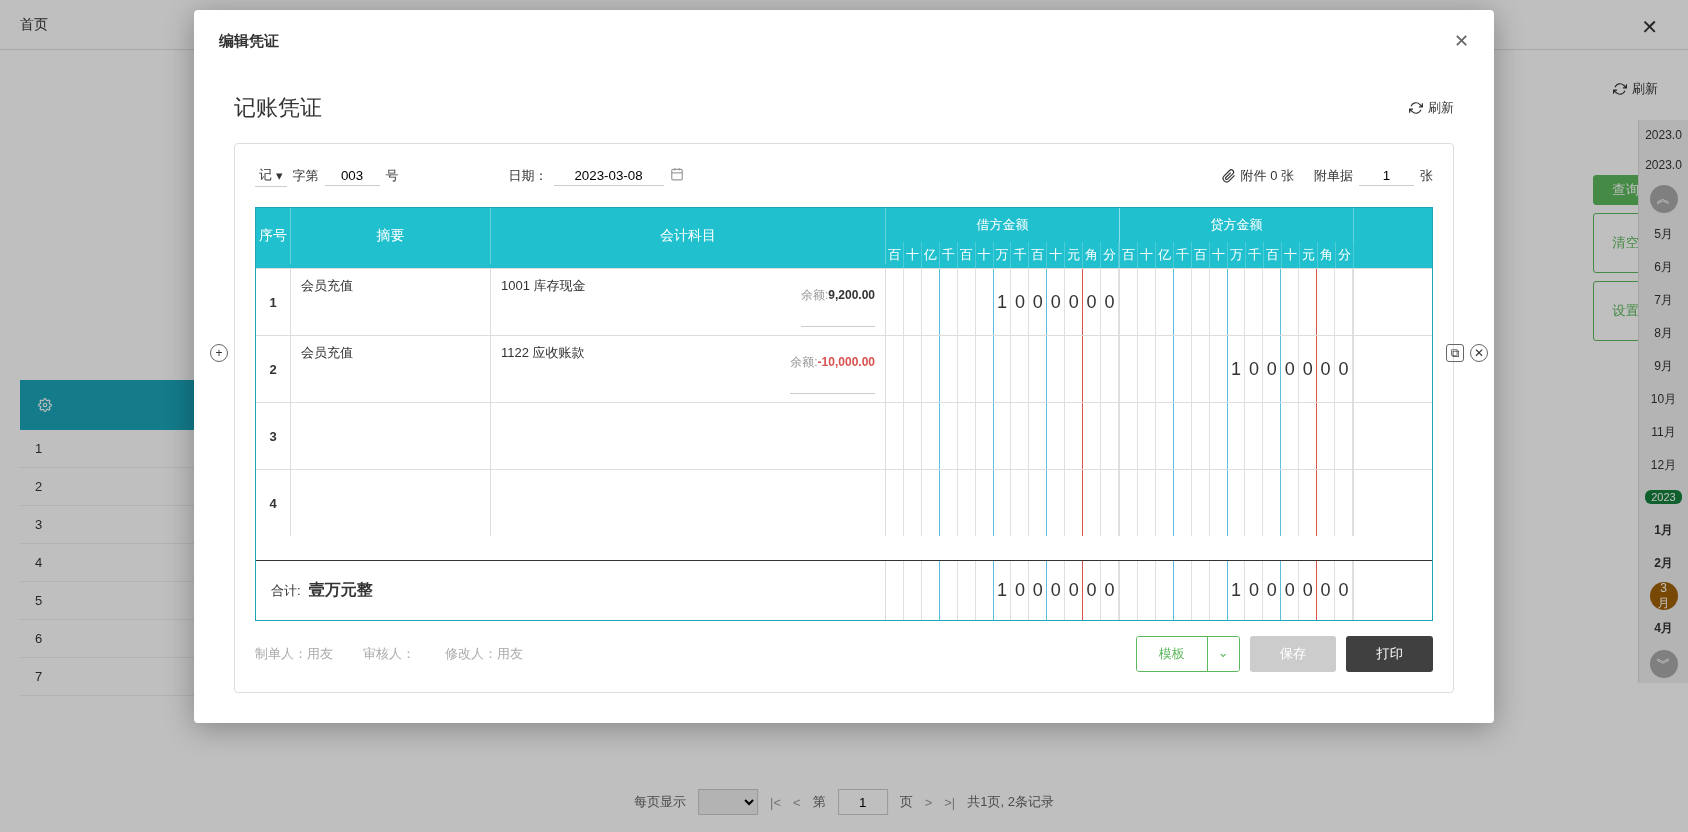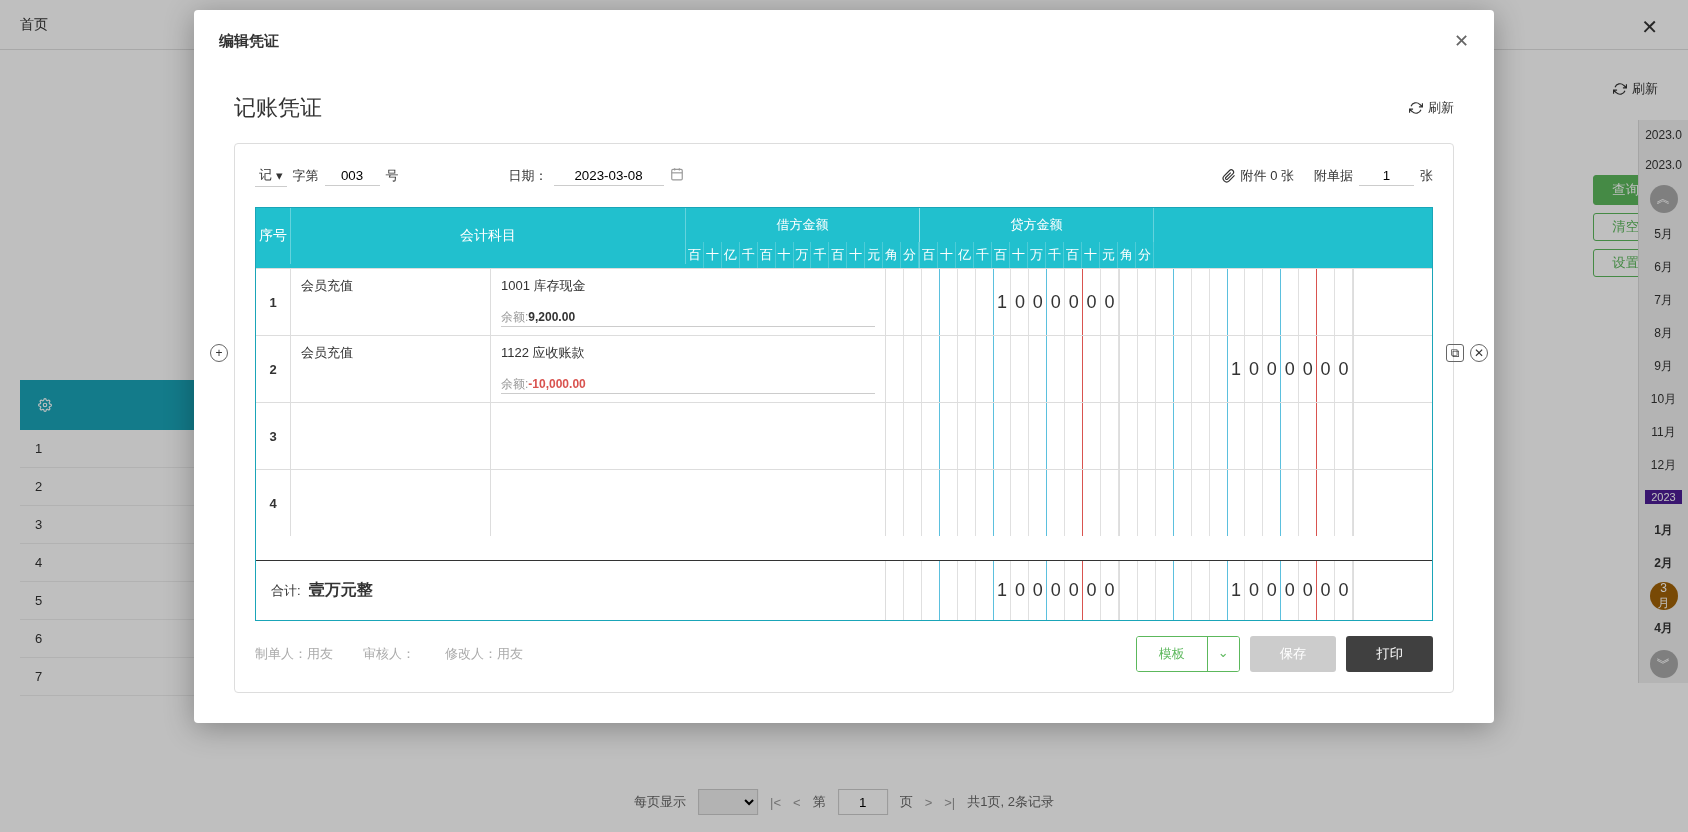--- a/index.html
+++ b/index.html
@@ -9,28 +9,28 @@
 .bg-page { position: absolute; inset: 0; background: #fff; }
 .bg-header { height: 50px; border-bottom: 1px solid #e0e0e0; display: flex; align-items: center; padding: 0 20px; }
 .bg-home { font-size: 14px; }
 .bg-close-tab { position: absolute; right: 30px; top: 15px; font-size: 20px; cursor: pointer; }
 .bg-toolbar { position: absolute; right: 30px; top: 80px; display: flex; align-items: center; gap: 20px; }
 .bg-refresh { display: flex; align-items: center; gap: 5px; cursor: pointer; }
 .bg-currency { position: absolute; right: 200px; top: 140px; }
 .bg-currency a { color: #1aa5b8; text-decoration: none; }
 .bg-buttons { position: absolute; right: 30px; top: 175px; display: flex; flex-direction: column; gap: 8px; }
 .bg-btn-primary { background: #5cb85c; color: #fff; border: 1px solid #5cb85c; padding: 5px 18px; border-radius: 3px; cursor: pointer; }
-.bg-btn-outline { background: #fff; color: #5cb85c; border: 1px solid #5cb85c; padding: 4px 18px; border-radius: 3px; cursor: pointer; }
+.bg-btn-outline { background: #fff; color: #5cb85c; border: 1px solid #5cb85c; padding: 20px 18px; border-radius: 3px; cursor: pointer; }
 
 
 .timeline { position: absolute; right: 0; top: 120px; width: 50px; background: #f0f0f0; display: flex; flex-direction: column; border-left: 1px solid #ddd; }
 .timeline-arrow { width: 28px; height: 28px; border-radius: 50%; background: #aaa; color: #fff; display: flex; align-items: center; justify-content: center; margin: 5px auto; cursor: pointer; font-size: 14px; }
 .timeline-item { padding: 8px 5px; text-align: center; font-size: 12px; cursor: pointer; }
 .timeline-item.active { position: relative; }
-.timeline-badge { background: #4c1d95; color: #fff; border-radius: 0; padding: 1px 6px; font-size: 11px; display: inline-block; margin-bottom: 2px; }
+.timeline-badge { background: #15803d; color: #fff; border-radius: 6px; padding: 1px 6px; font-size: 11px; display: inline-block; margin-bottom: 2px; }
 .timeline-item.selected { background: #a16207; color: #fff; border-radius: 50%; width: 28px; height: 28px; display: flex; align-items: center; justify-content: center; margin: 2px auto; }
 
 
 .bg-table { position: absolute; left: 20px; top: 380px; width: 1460px; }
 .bg-table-header { background: #1aa5b8; color: #fff; padding: 10px; display: flex; }
 .bg-gear { width: 30px; height: 30px; background: #1aa5b8; display: flex; align-items: center; justify-content: center; }
 .bg-op-header { position: absolute; right: 210px; background: #1aa5b8; color: #fff; padding: 10px 40px; }
 .bg-table-rows { }
 .bg-row { height: 38px; border-bottom: 1px solid #eee; display: flex; align-items: center; padding-left: 15px; }
 .bg-row-actions { position: absolute; right: 225px; display: flex; gap: 20px; color: #999; }
@@ -72,21 +72,21 @@
 .vt-h-subject { width: 395px; display: flex; align-items: center; justify-content: center; border-right: 1px solid rgba(255,255,255,0.3); }
 .vt-h-debit, .vt-h-credit { width: 234px; display: flex; align-items: center; justify-content: center; border-right: 1px solid rgba(255,255,255,0.3); padding: 8px 0; }
 .vt-header-row1 .vt-h-seq, .vt-header-row1 .vt-h-summary, .vt-header-row1 .vt-h-subject { height: 56px; font-size: 14px; }
 .vt-digits { display: flex; }
 .vt-digit-h { width: 18px; text-align: center; border-right: 1px solid rgba(255,255,255,0.2); padding: 4px 0; }
 
 .vt-body { }
 .vt-row { display: flex; border-top: 1px solid #ddd; min-height: 67px; }
 .vt-c-seq { width: 35px; display: flex; align-items: center; justify-content: center; border-right: 1px solid #ddd; font-weight: bold; }
 .vt-c-summary { width: 200px; border-right: 1px solid #ddd; padding: 8px 10px; font-size: 13px; }
-.vt-c-subject { width: 395px; border-right: 1px solid #ddd; padding: 8px 10px; font-size: 13px; display: flex; flex-direction: column; justify-content: space-between; }
+.vt-c-subject { width: 395px; border-right: 1px solid #ddd; padding: 8px 10px; font-size: 13px; display: flex; justify-content: space-between; }
 .vt-balance { color: #999; font-size: 12px; border-bottom: 1px solid #ccc; display: inline-block; margin-top: 10px; }
 .vt-balance .neg { color: #d9534f; font-weight: bold; }
 .vt-balance .pos { font-weight: bold; color: #333; }
 .vt-c-amount { width: 234px; border-right: 1px solid #ddd; display: flex; }
 .vt-digit { width: 18px; border-right: 1px solid #e0e0e0; display: flex; align-items: center; justify-content: center; font-size: 18px; font-weight: 500; }
 .vt-digit.sep-blue { border-right: 1px solid #5bc0de; }
 .vt-digit.sep-red { border-right: 1px solid #d9534f; }
 
 .vt-total-row { display: flex; border-top: 1px solid #333; min-height: 60px; margin-top: 24px; }
 .vt-total-label { width: 630px; display: flex; align-items: center; padding-left: 15px; border-right: 1px solid #ddd; gap: 8px; }
@@ -254,20 +254,21 @@
               <span>附单据</span>
               <input class="meta-input" value="1" style="">
               <span>张</span>
             </div>
           </div>
         </div>
 
         <div class="voucher-table">
           <div class="vt-header-row1">
             <div class="vt-h-seq">序号</div>
+            <div class="vt-h-summary">摘要</div>
             <div class="vt-h-subject">会计科目</div>
             <div style="width:234px;border-right:1px solid rgba(255,255,255,0.3)">
               <div class="vt-h-debit">借方金额</div>
               <div class="vt-digits" id="debit-digits-h">
                   <div class="vt-digit-h">百</div>
                   <div class="vt-digit-h">十</div>
                   <div class="vt-digit-h">亿</div>
                   <div class="vt-digit-h">千</div>
                   <div class="vt-digit-h">百</div>
                   <div class="vt-digit-h">十</div>

